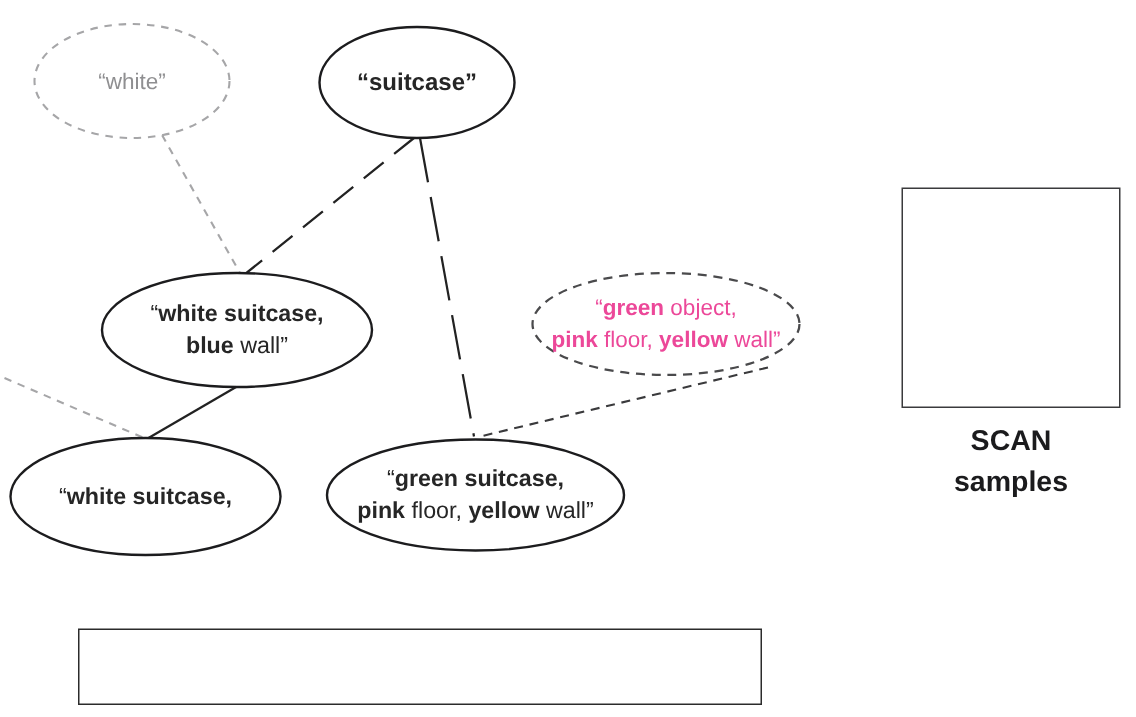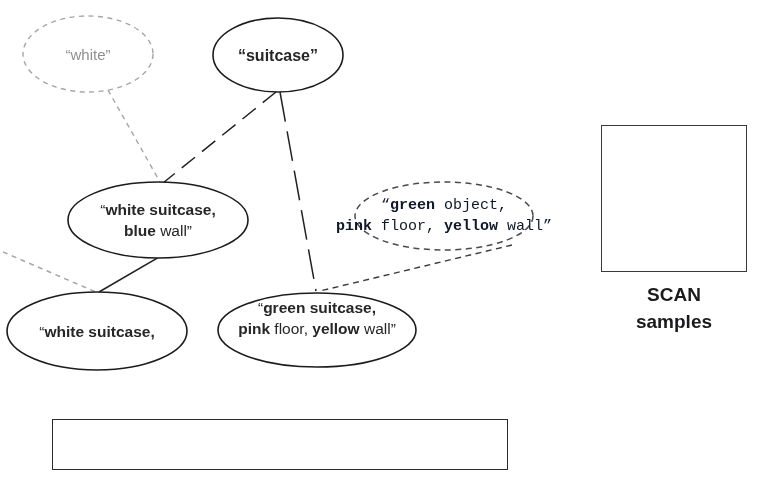--- a/index.html
+++ b/index.html
@@ -6,21 +6,21 @@
   body{font-family:"Liberation Sans","DejaVu Sans",sans-serif;}
   .canvas{position:relative;width:757px;height:478px;background:#ffffff;overflow:hidden;}
   .layer{position:absolute;left:0;top:0;width:757px;height:478px;}
   .node-label{
     position:absolute;display:flex;flex-direction:column;justify-content:center;
     align-items:center;text-align:center;font-size:15.5px;line-height:21px;
     color:#262626;letter-spacing:0;white-space:nowrap;
   }
   .node-label .b, .node-label span[data-b]{font-weight:700;}
   .muted{color:#8f8f91;}
-  .dark-muted{color:#0f172a;font-family:Liberation Mono, monospace;}
+  .dark-muted{color:#ec4899;}
   .box{position:absolute;background:#ffffff;box-sizing:border-box;}
   .scan-box{left:601px;top:125px;width:146px;height:147px;border:1.6px solid #3a3a3c;}
   .bottom-box{left:52px;top:419px;width:456px;height:51px;border:1.7px solid #2b2b2b;}
   .scan-label{
     position:absolute;left:586px;top:281px;width:176px;text-align:center;
     font-weight:700;font-size:19px;line-height:27px;color:#1b1b1d;
   }
 </style>
 </head>
 <body>
@@ -54,21 +54,21 @@
 
   <div class="node-label" style="left:68px;top:182px;width:180px;height:76px;">
     <div><span>“</span><span class="b">white suitcase,</span></div>
     <div><span class="b">blue</span><span> wall”</span></div>
   </div>
 
   <div class="node-label" style="left:7px;top:292px;width:180px;height:78px;">
     <div><span>“</span><span class="b">white suitcase,</span></div>
   </div>
 
-  <div class="node-label" style="left:218px;top:281px;width:198px;height:74px;">
+  <div class="node-label" style="left:218px;top:293px;width:198px;height:74px;">
     <div><span>“</span><span class="b">green suitcase,</span></div>
     <div><span class="b">pink</span><span> floor, </span><span class="b">yellow</span><span> wall”</span></div>
   </div>
 
   <div class="node-label dark-muted" style="left:355px;top:182px;width:178px;height:68px;font-size:15px;">
     <div><span>“</span><span class="b">green</span><span> object,</span></div>
     <div><span class="b">pink</span><span> floor, </span><span class="b">yellow</span><span> wall”</span></div>
   </div>
 
   <div class="box scan-box"></div>

